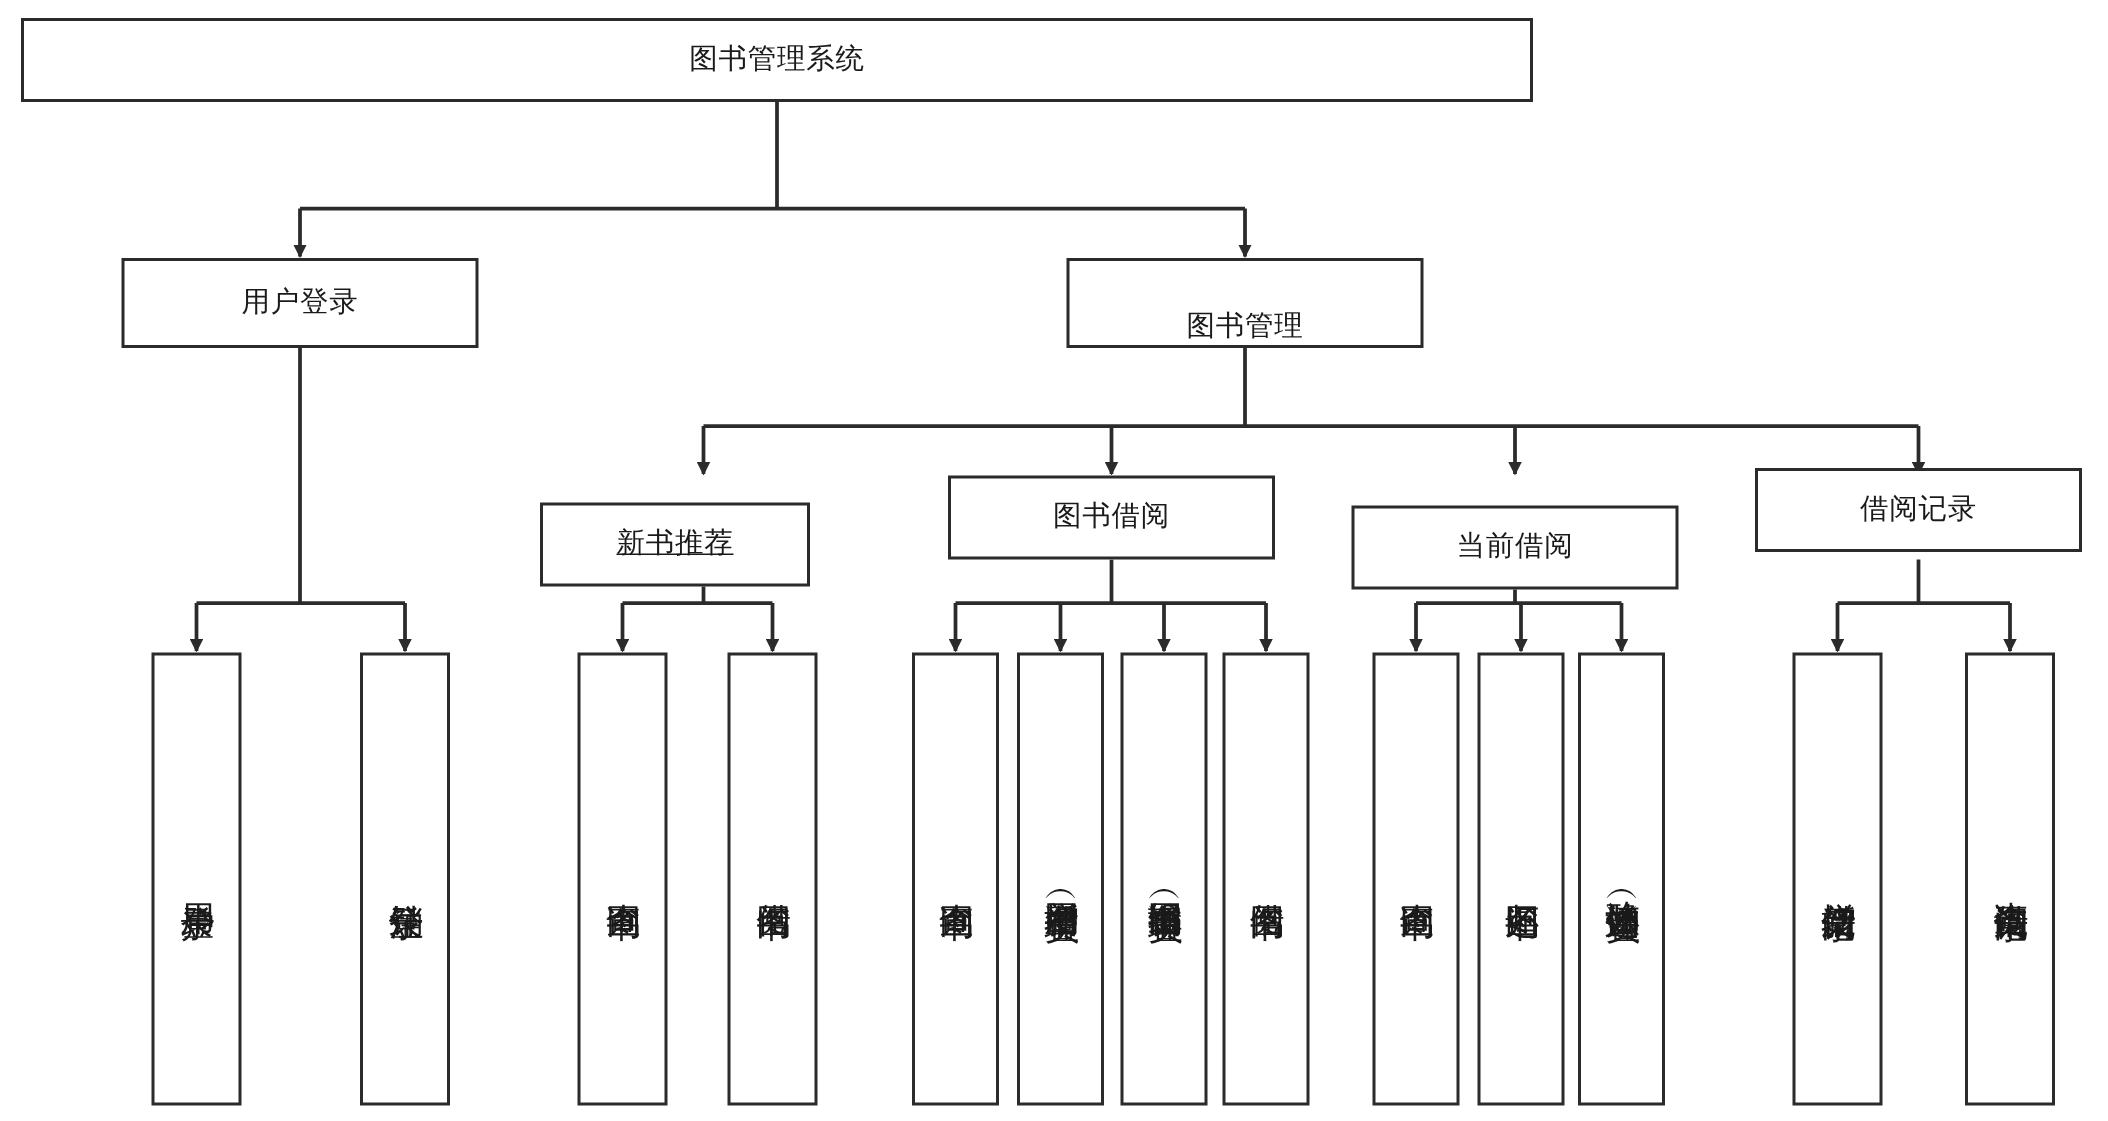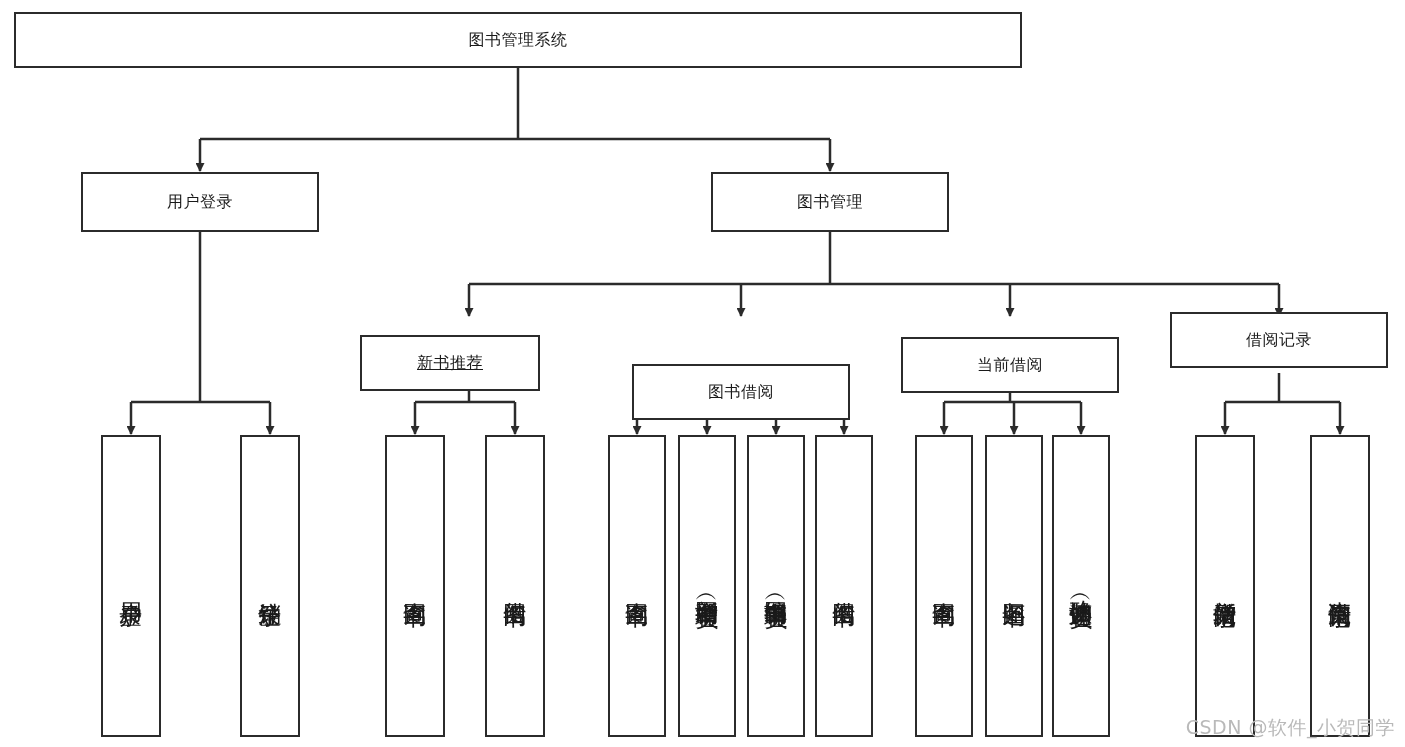--- a/index.html
+++ b/index.html
@@ -32,21 +32,21 @@
     background: #ffffff;
     border: 2px solid #2b2b2b;
     display: flex;
     align-items: center;
     justify-content: center;
     text-align: center;
     color: #1a1a1a;
     z-index: 2;
   }
   .node.h {
-    font-size: 16px;
+    font-size: 19px;
     line-height: 1.25;
     letter-spacing: 0.5px;
   }
   .node.v {
     font-size: 23px;
     line-height: 1.5;
     letter-spacing: 1px;
     writing-mode: vertical-rl;
     text-orientation: upright;
     padding: 4px 0;
@@ -114,27 +114,27 @@
         <path d="M1340,402 L1340,434" marker-end="url(#arrow)"></path>
       </g>
   </svg>
   <div id="nodes">
       <div class="node h" style="left: 14px; top: 12px; width: 1008px; height: 56px;">
         <span>图书管理系统</span>
       </div>
       <div class="node h" style="left: 81px; top: 172px; width: 238px; height: 60px;">
         <span>用户登录</span>
       </div>
-      <div class="node h" style="left: 711px; top: 172px; width: 238px; height: 60px;">
+      <div class="node h" style="left: 711px; top: 172px; width: 238px; height: 60px; align-items: flex-end;">
         <span>图书管理</span>
       </div>
       <div class="node h" style="left: 360px; top: 335px; width: 180px; height: 56px; text-decoration: underline;">
         <span>新书推荐</span>
       </div>
-      <div class="node h" style="left: 632px; top: 317px; width: 218px; height: 56px; margin-top: 47px;">
+      <div class="node h" style="left: 632px; top: 317px; width: 218px; height: 56px;">
         <span>图书借阅</span>
       </div>
       <div class="node h" style="left: 901px; top: 317px; width: 218px; height: 56px; margin-top: 20px;">
         <span>当前借阅</span>
       </div>
       <div class="node h" style="left: 1170px; top: 312px; width: 218px; height: 56px;">
         <span>借阅记录</span>
       </div>
       <div class="node v" style="left: 101px; top: 435px; width: 60px; height: 302px;">
         <span class="vtext">用户登录</span>
@@ -169,14 +169,13 @@
       <div class="node v" style="left: 1052px; top: 435px; width: 58px; height: 302px;">
         <span class="vtext">确认归还（管理员）</span>
       </div>
       <div class="node v" style="left: 1195px; top: 435px; width: 60px; height: 302px;">
         <span class="vtext">新增借阅记录</span>
       </div>
       <div class="node v" style="left: 1310px; top: 435px; width: 60px; height: 302px;">
         <span class="vtext">查询借阅记录</span>
       </div>
     </div>
-  <div class="watermark">CSDN @软件_小贺同学</div>
 </div>
 
 </body></html>

